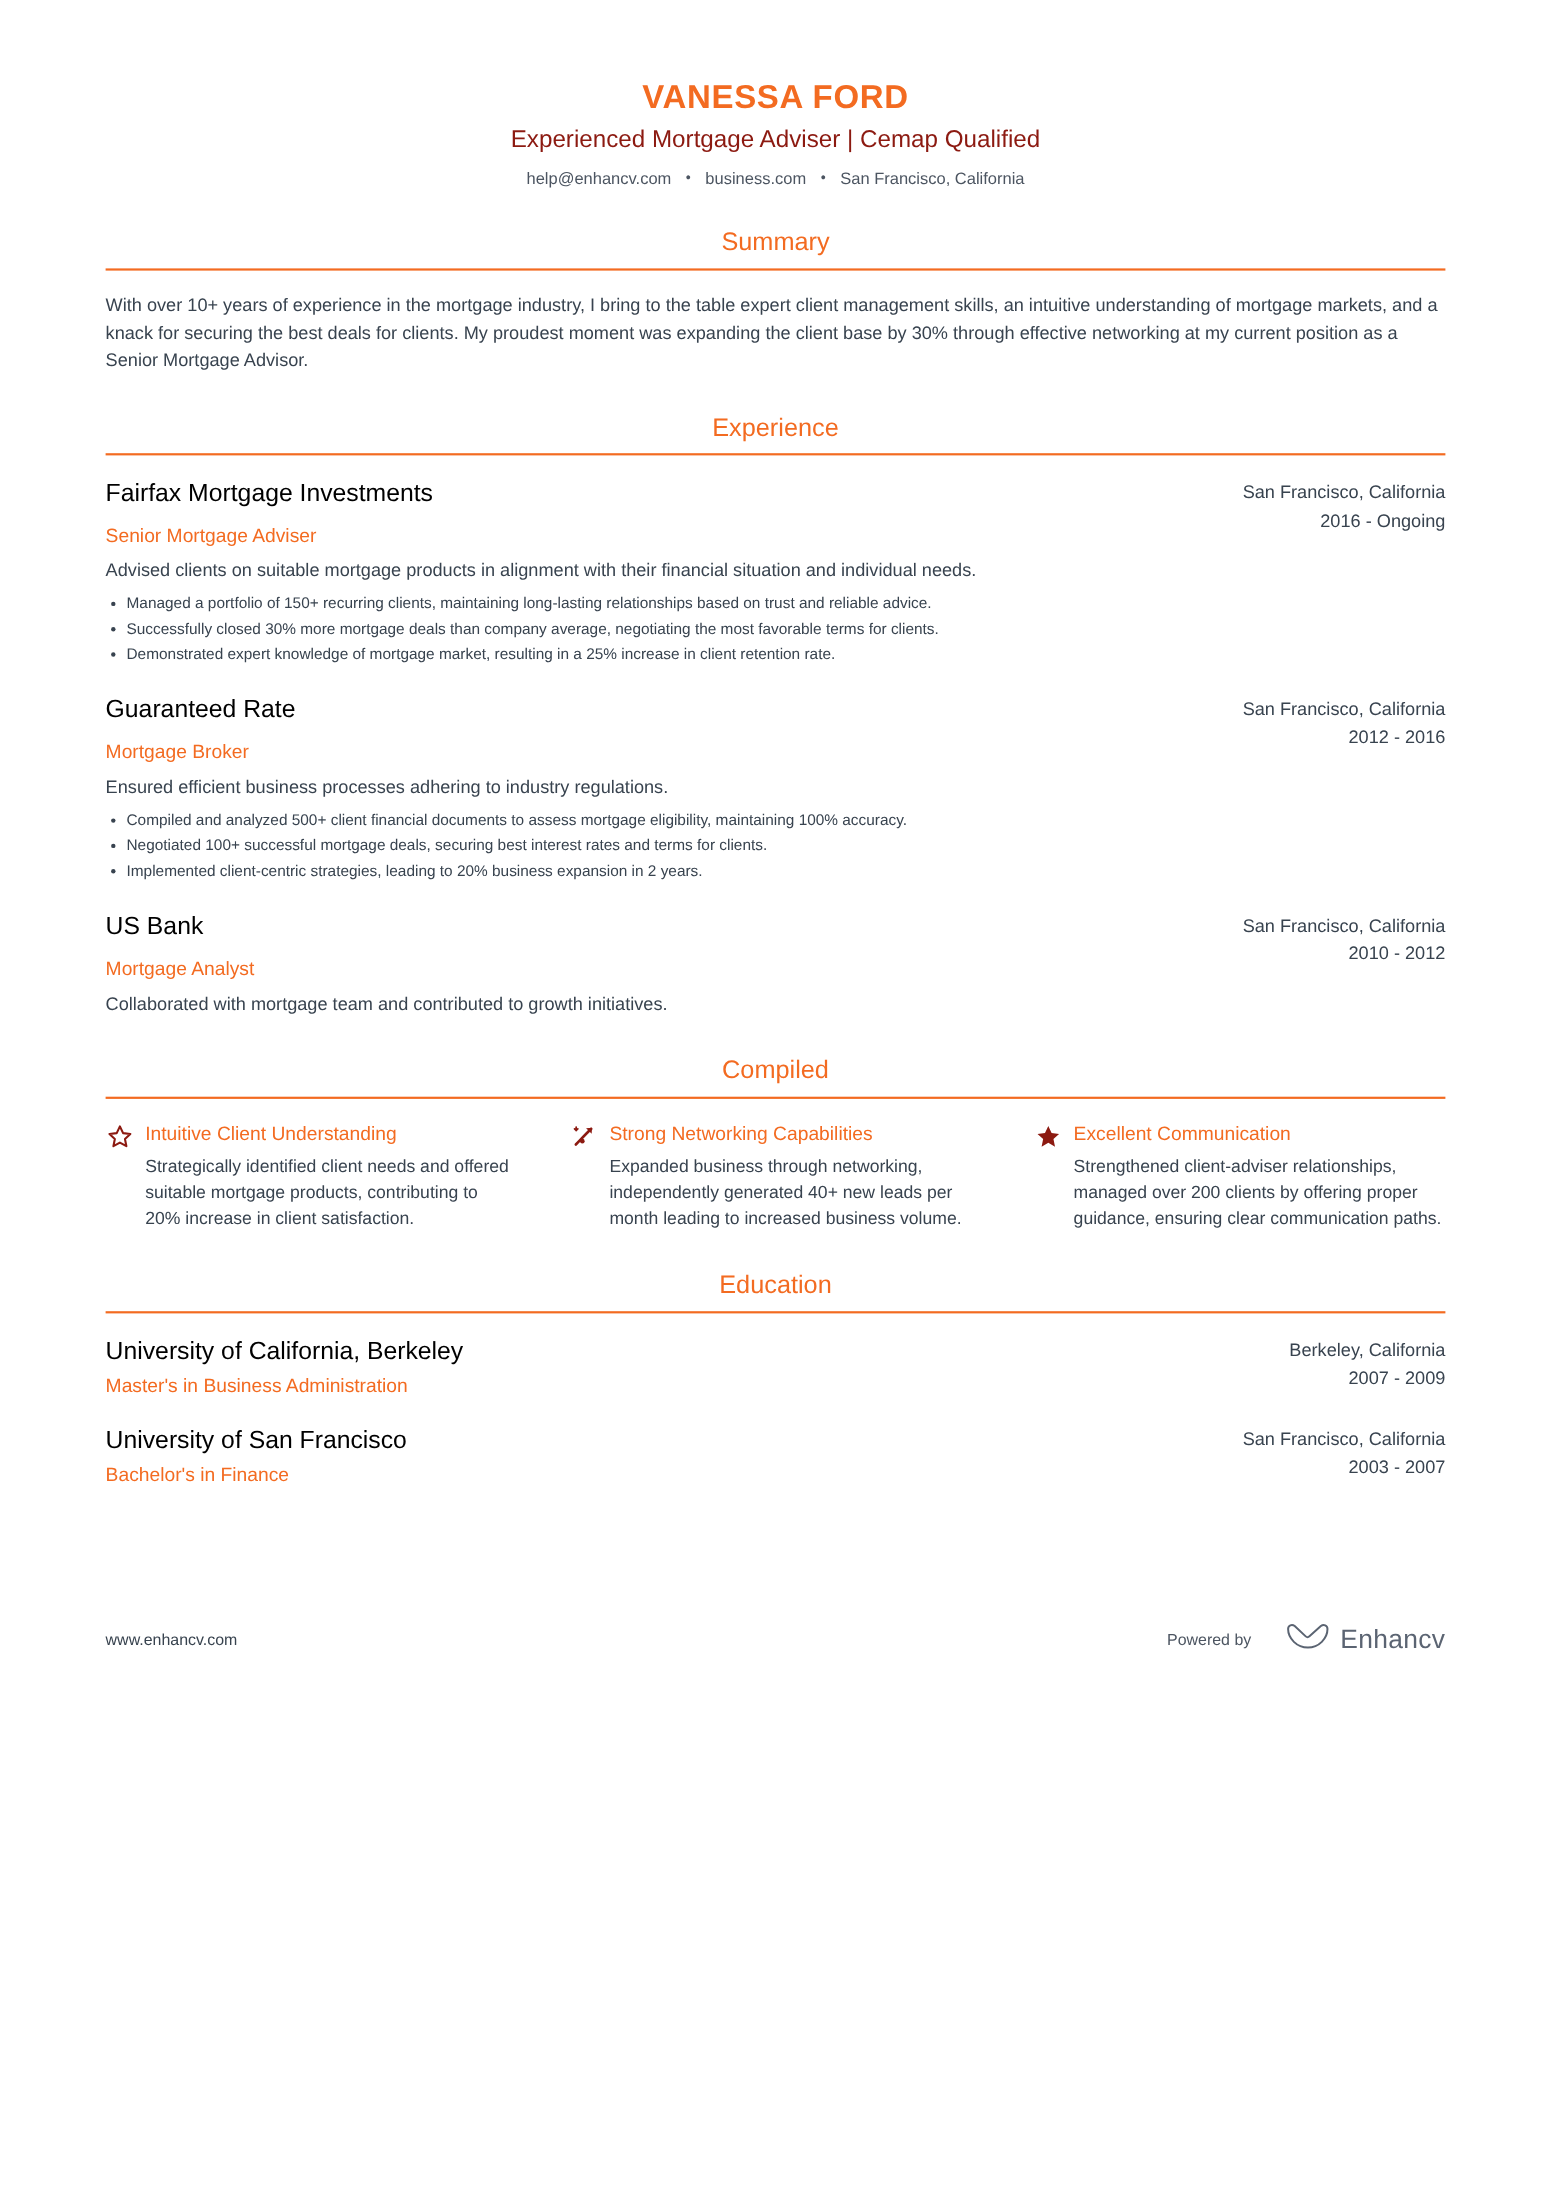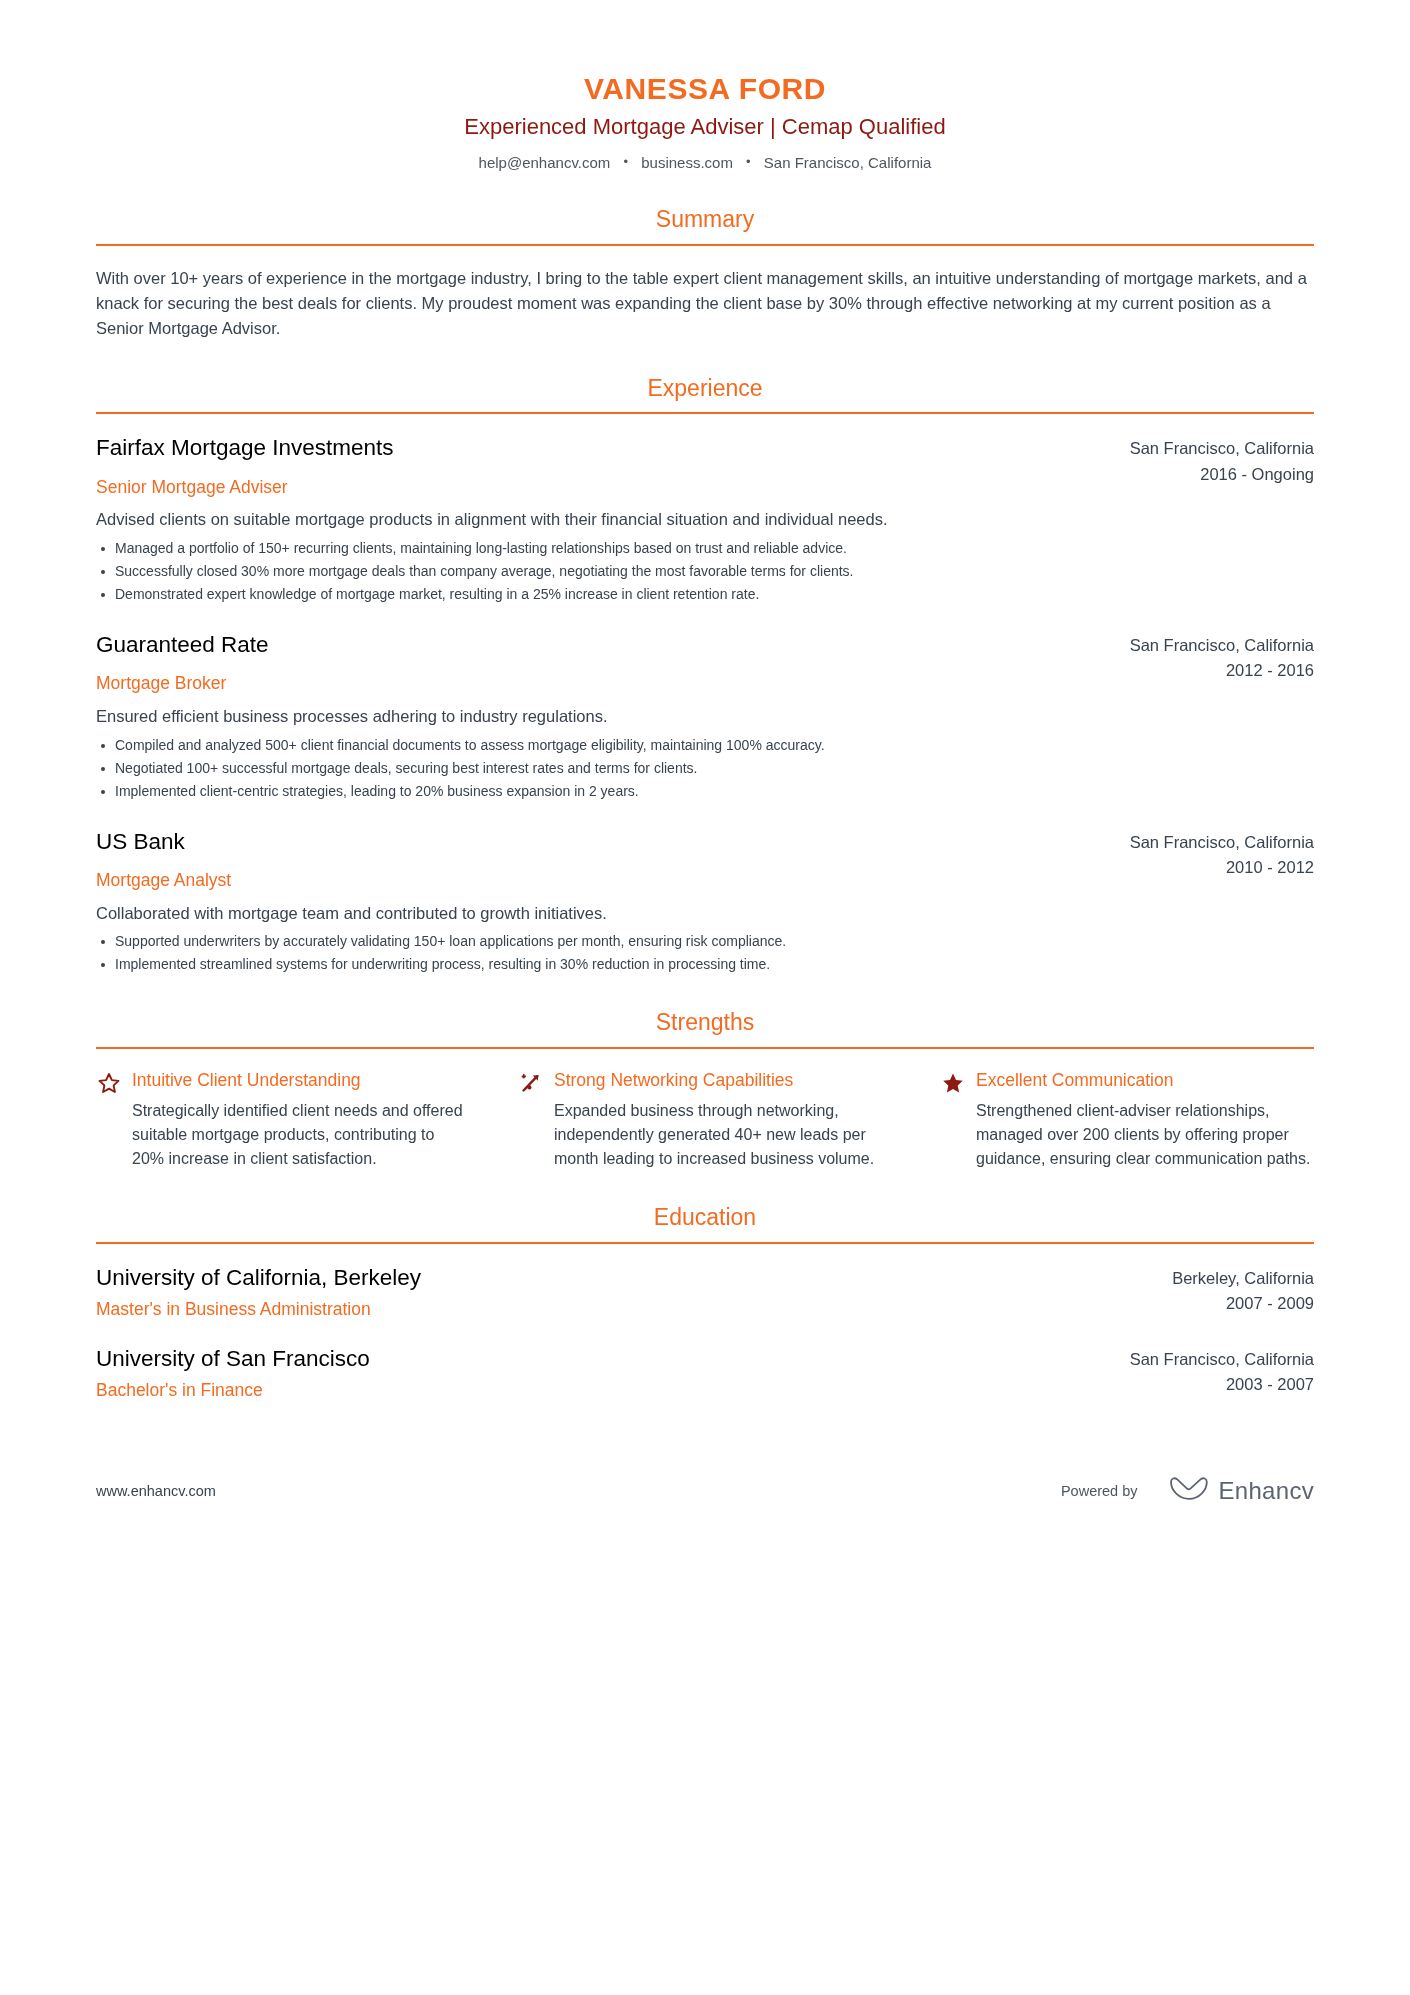--- a/index.html
+++ b/index.html
@@ -308,29 +308,25 @@
         <div class="entry-left">
           <h3 class="org-name">US Bank</h3>
           <div class="role-title">Mortgage Analyst</div>
         </div>
         <div class="entry-right">
           <div>San Francisco, California</div>
           <div class="meta-date">2010 - 2012</div>
         </div>
       </div>
       <p class="entry-summary">Collaborated with mortgage team and contributed to growth initiatives.</p>
-      <ul class="bullets">
-        <li>Supported underwriters by accurately validating 150+ loan applications per month, ensuring risk compliance.</li>
-        <li>Implemented streamlined systems for underwriting process, resulting in 30% reduction in processing time.</li>
-      </ul>
     </div>
   </div>
 
   <div class="section">
-    <h2 class="section-title">Strengths</h2>
+    <h2 class="section-title">Compiled</h2>
     <div class="section-rule"></div>
 
     <div class="strengths-grid">
 
       <div class="strength">
         <span class="strength-icon">
           <svg width="24" height="24" viewBox="0 0 24 24" fill="none" stroke="#8c1a11" stroke-width="1.9" stroke-linejoin="round" stroke-linecap="round">
             <polygon points="12,3 14.9,9.1 21.5,9.9 16.6,14.4 17.9,21 12,17.7 6.1,21 7.4,14.4 2.5,9.9 9.1,9.1"></polygon>
           </svg>
         </span>

